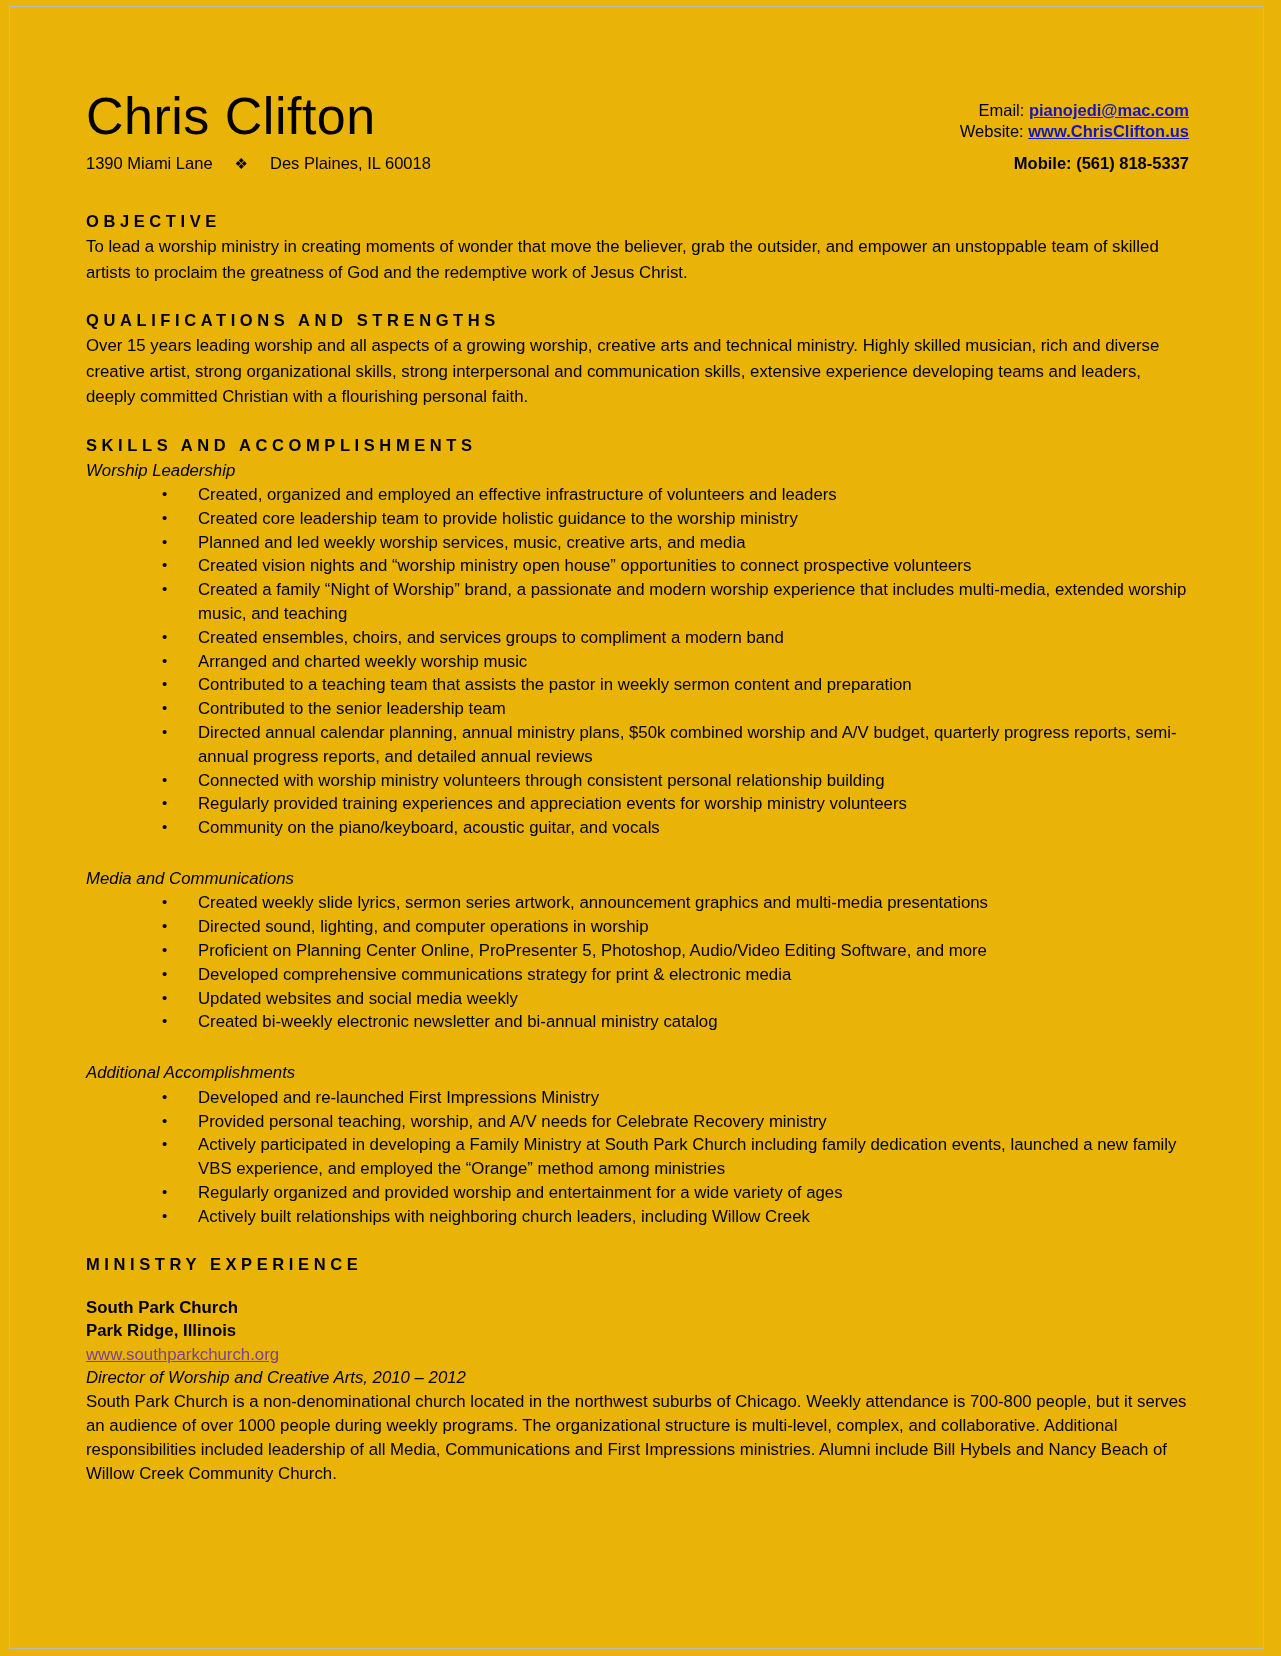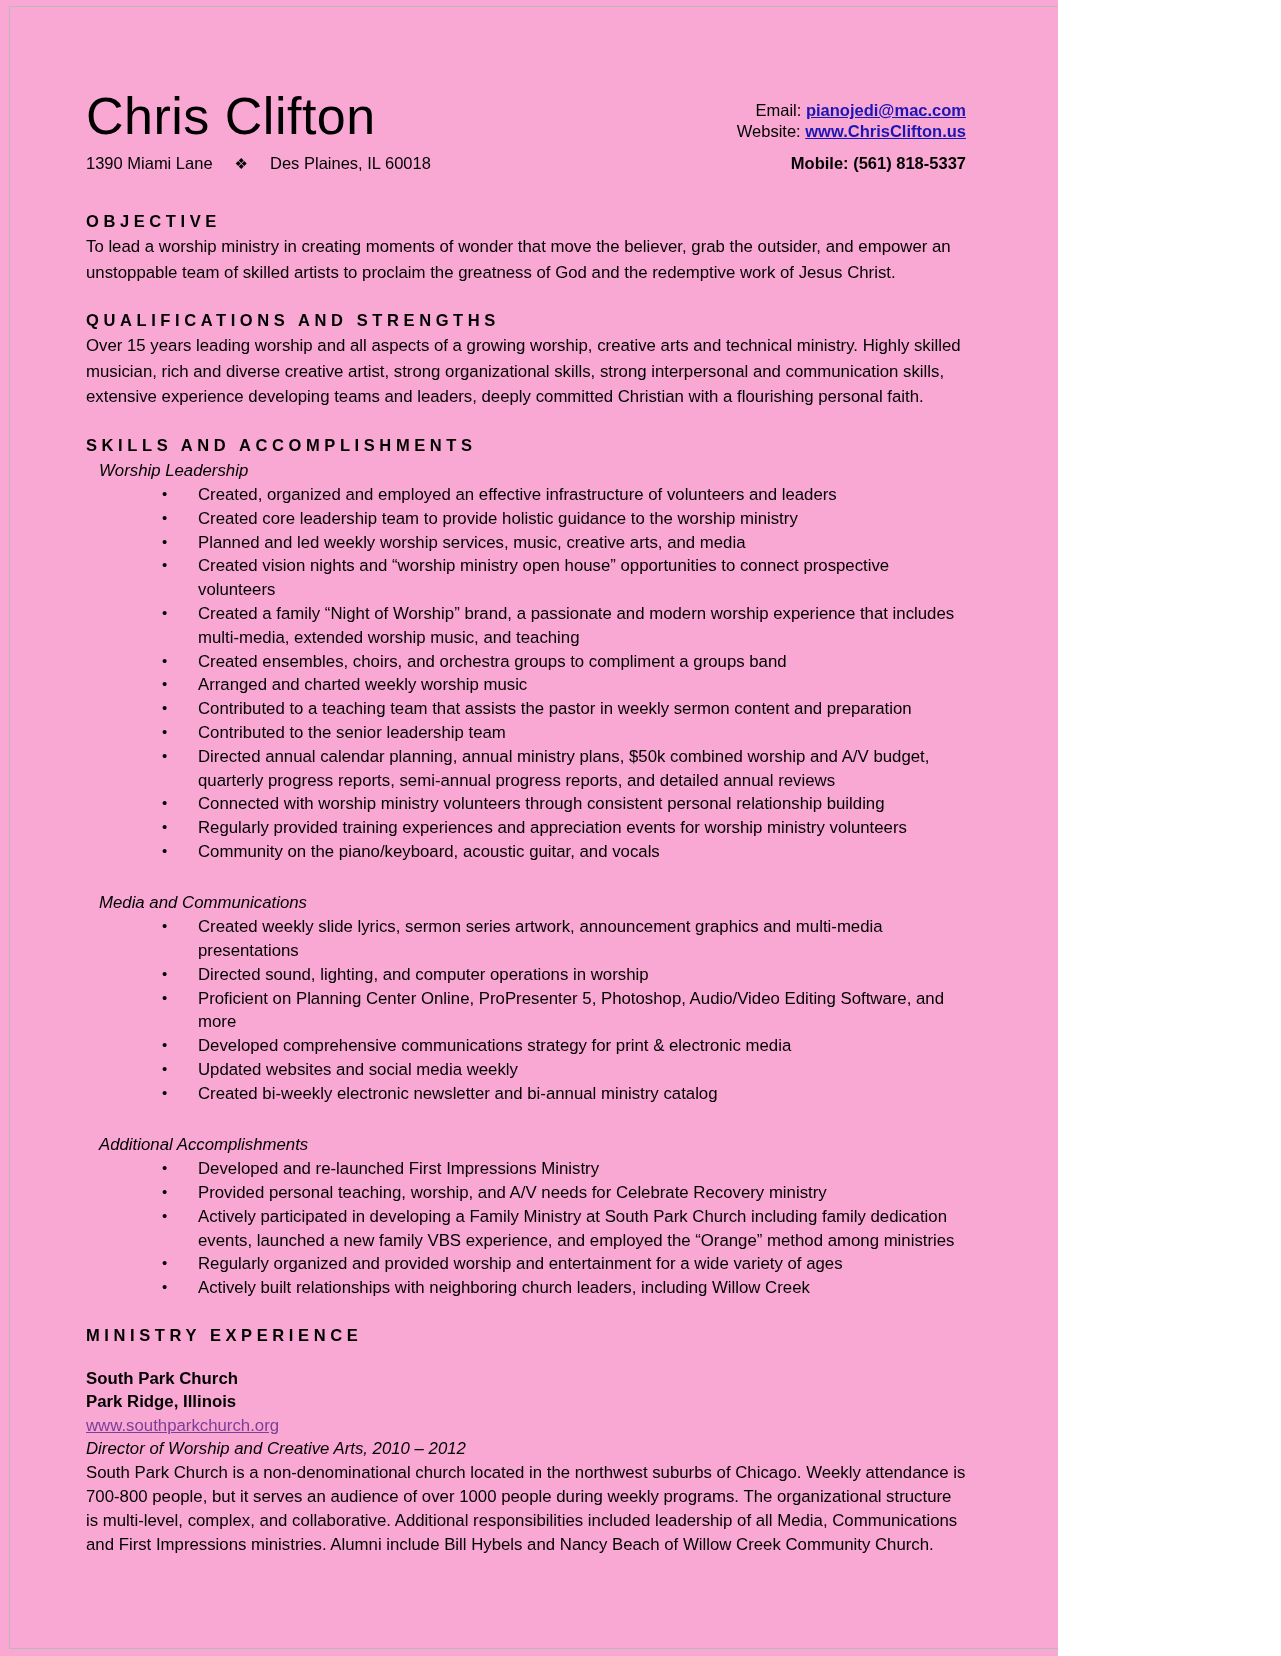--- a/index.html
+++ b/index.html
@@ -6,24 +6,24 @@
     margin: 0;
     padding: 0;
     background: #ffffff;
   }
   body {
     font-family: "Liberation Sans", sans-serif;
     color: #000000;
   }
   .page {
     position: relative;
-    width: 1058px;
+    width: 1281px;
     height: 1656px;
     box-sizing: border-box;
-    background: #f9a8d4;
+    background: #eab308;
     overflow: hidden;
   }
   .page-border {
     position: absolute;
     left: 9px;
     top: 6px;
     width: 1255px;
     height: 1643px;
     border: 1px solid #b9b9b9;
     box-sizing: border-box;
@@ -105,21 +105,20 @@
     font-size: 16.8px;
     line-height: 25.5px;
     text-align: left;
   }
 
   .sub-head {
     font-size: 16.8px;
     font-style: italic;
     line-height: 25.5px;
     margin-top: 2px;
-    margin-left: 13px;
   }
   .sub-head.spaced { margin-top: 26px; }
 
   ul.bullets {
     list-style: none;
     margin: 0;
     padding: 0;
   }
   ul.bullets li {
     position: relative;
@@ -198,21 +197,21 @@
 
     <div class="sec-head">SKILLS AND ACCOMPLISHMENTS</div>
 
     <div class="sub-head">Worship Leadership</div>
     <ul class="bullets">
       <li>Created, organized and employed an effective infrastructure of volunteers and leaders</li>
       <li>Created core leadership team to provide holistic guidance to the worship ministry</li>
       <li>Planned and led weekly worship services, music, creative arts, and media</li>
       <li>Created vision nights and “worship ministry open house” opportunities to connect prospective volunteers</li>
       <li>Created a family “Night of Worship” brand, a passionate and modern worship experience that includes multi-media, extended worship music, and teaching</li>
-      <li>Created ensembles, choirs, and orchestra groups to compliment a groups band</li>
+      <li>Created ensembles, choirs, and services groups to compliment a modern band</li>
       <li>Arranged and charted weekly worship music</li>
       <li>Contributed to a teaching team that assists the pastor in weekly sermon content and preparation</li>
       <li>Contributed to the senior leadership team</li>
       <li>Directed annual calendar planning, annual ministry plans, $50k combined worship and A/V budget, quarterly progress reports, semi-annual progress reports, and detailed annual reviews</li>
       <li>Connected with worship ministry volunteers through consistent personal relationship building</li>
       <li>Regularly provided training experiences and appreciation events for worship ministry volunteers</li>
       <li>Community on the piano/keyboard, acoustic guitar, and vocals</li>
     </ul>
 
     <div class="sub-head spaced">Media and Communications</div>

